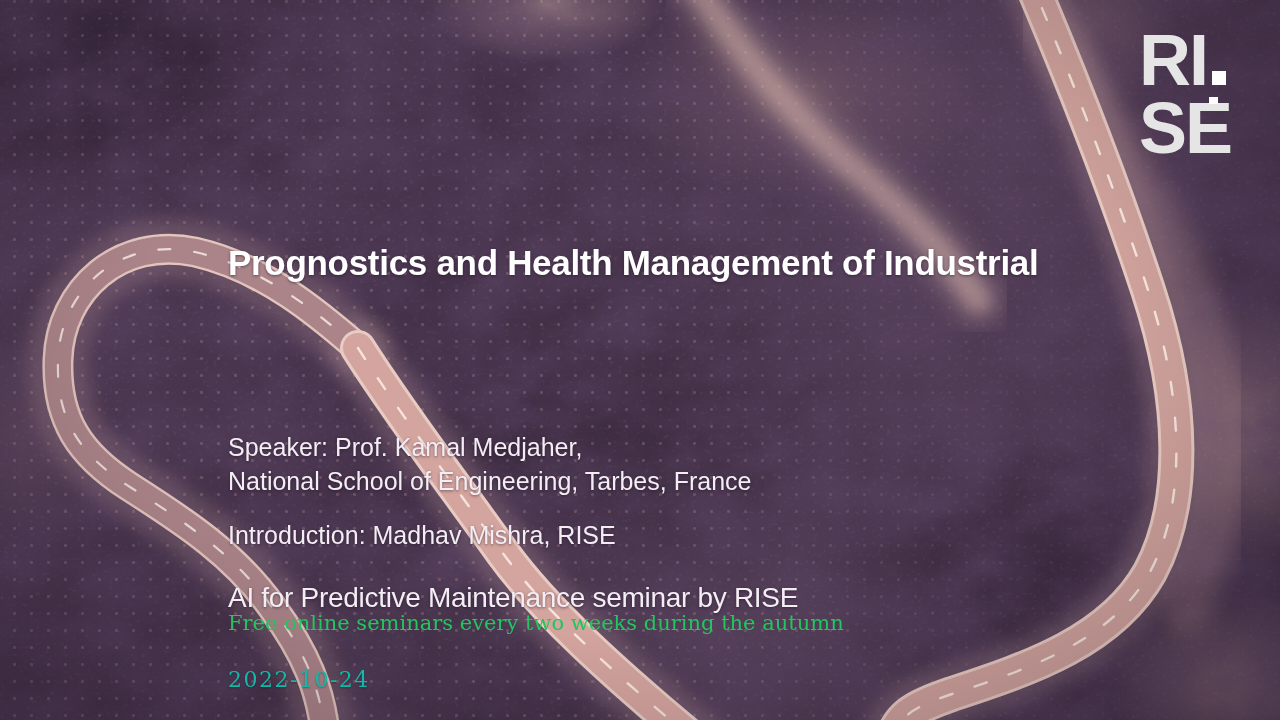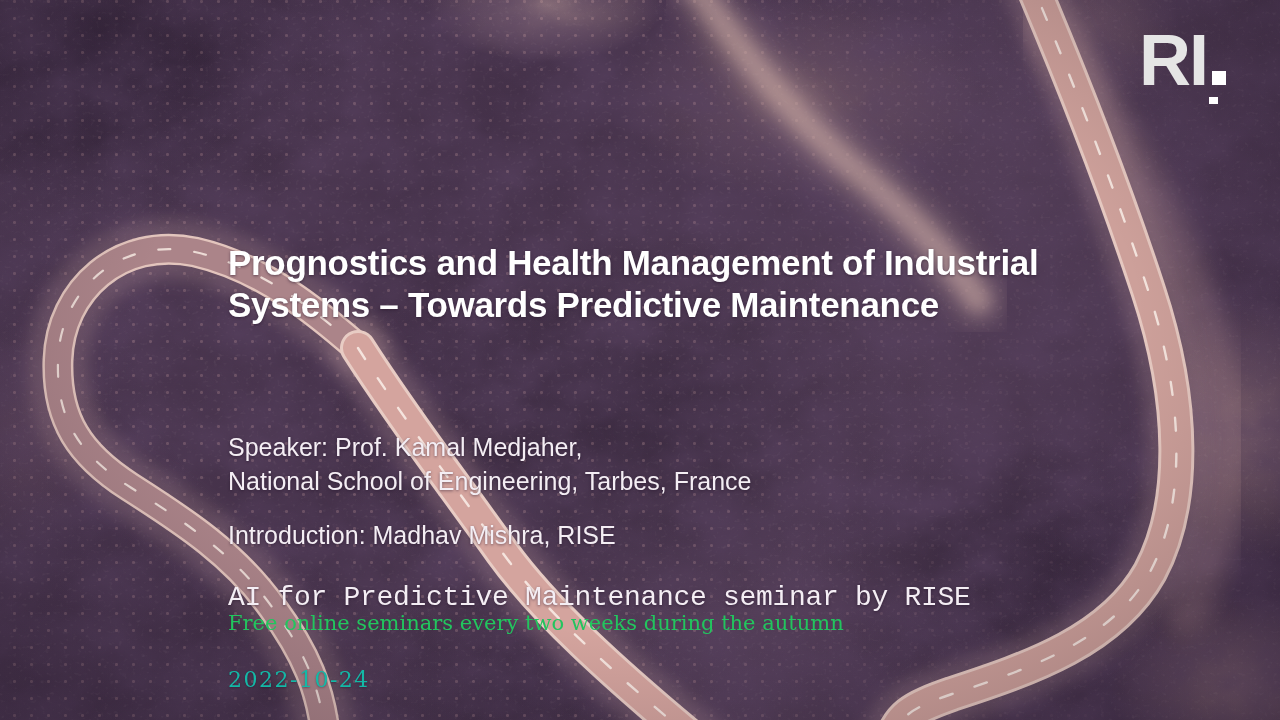--- a/index.html
+++ b/index.html
@@ -38,21 +38,21 @@
   }
   
   .txt{position:absolute;color:#f4eef4;text-shadow:0 1px 3px rgba(35,18,40,.55);}
   .title{
     left:228px;top:242px;font-size:35px;line-height:42px;font-weight:700;
     color:#ffffff;letter-spacing:-.3px;margin:0;
   }
   .title span{display:block;}
   .speaker{left:228px;top:430px;font-size:25px;line-height:34px;font-weight:400;}
   .intro{left:228px;top:521px;font-size:25px;font-weight:400;}
-  .series-title{left:228px;top:582px;font-size:28px;font-weight:400;letter-spacing:-.3px;font-family:Liberation Mono, monospace;}
+  .series-title{left:228px;top:582px;font-size:28px;font-weight:400;letter-spacing:-.3px;}
   .series-sub{
     left:228px;top:611px;font-family:"DejaVu Serif",serif;font-size:21px;
     color:#22c55e;text-shadow:none;
   }
   .date{
     left:228px;top:667px;font-family:"DejaVu Serif",serif;font-size:22px;
     letter-spacing:1.5px;color:#14b8a6;text-shadow:0 1px 2px rgba(35,18,40,.4);
   }
   
   .logo{
@@ -127,34 +127,34 @@
       <path d="M 1028 -25 C 1062 55, 1108 168, 1148 290 C 1185 402, 1186 505, 1150 572 C 1112 640, 1032 668, 952 694 C 912 708, 896 716, 890 748" stroke="#e5c8c0" stroke-width="36"></path>
       <path d="M 1028 -25 C 1062 55, 1108 168, 1148 290 C 1185 402, 1186 505, 1150 572 C 1112 640, 1032 668, 952 694 C 912 708, 896 716, 890 748" stroke="#cda09a" stroke-width="30"></path>
       <path d="M 1028 -25 C 1062 55, 1108 168, 1148 290 C 1185 402, 1186 505, 1150 572 C 1112 640, 1032 668, 952 694 C 912 708, 896 716, 890 748" stroke="rgba(248,235,228,0.9)" stroke-width="2.4" stroke-dasharray="13 23"></path>
     </g>
   </svg>
 
   <div class="vignette"></div>
 
   <h1 class="txt title">
     <span>Prognostics and Health Management of Industrial</span>
-    <span>Systems – Towards Predictive Maintenance</span>
   </h1>
 
   <div class="txt intro">Introduction: Madhav Mishra, RISE</div>
 
   <div class="txt speaker">
     <div>Speaker: Prof. Kamal Medjaher,</div>
     <div>National School of Engineering, Tarbes, France</div>
   </div>
 
   <div class="txt series-title">AI for Predictive Maintenance seminar by RISE</div>
 
   <div class="txt series-sub">Free online seminars every two weeks during the autumn</div>
 
   <div class="txt date">2022-10-24</div>
 
   <div class="logo">
     <div><span>RI</span><span class="dot-big"></span></div>
+    <div><span>SE</span></div>
     <span class="dot-small"></span>
   </div>
 
 </div>
 
 </body></html>

